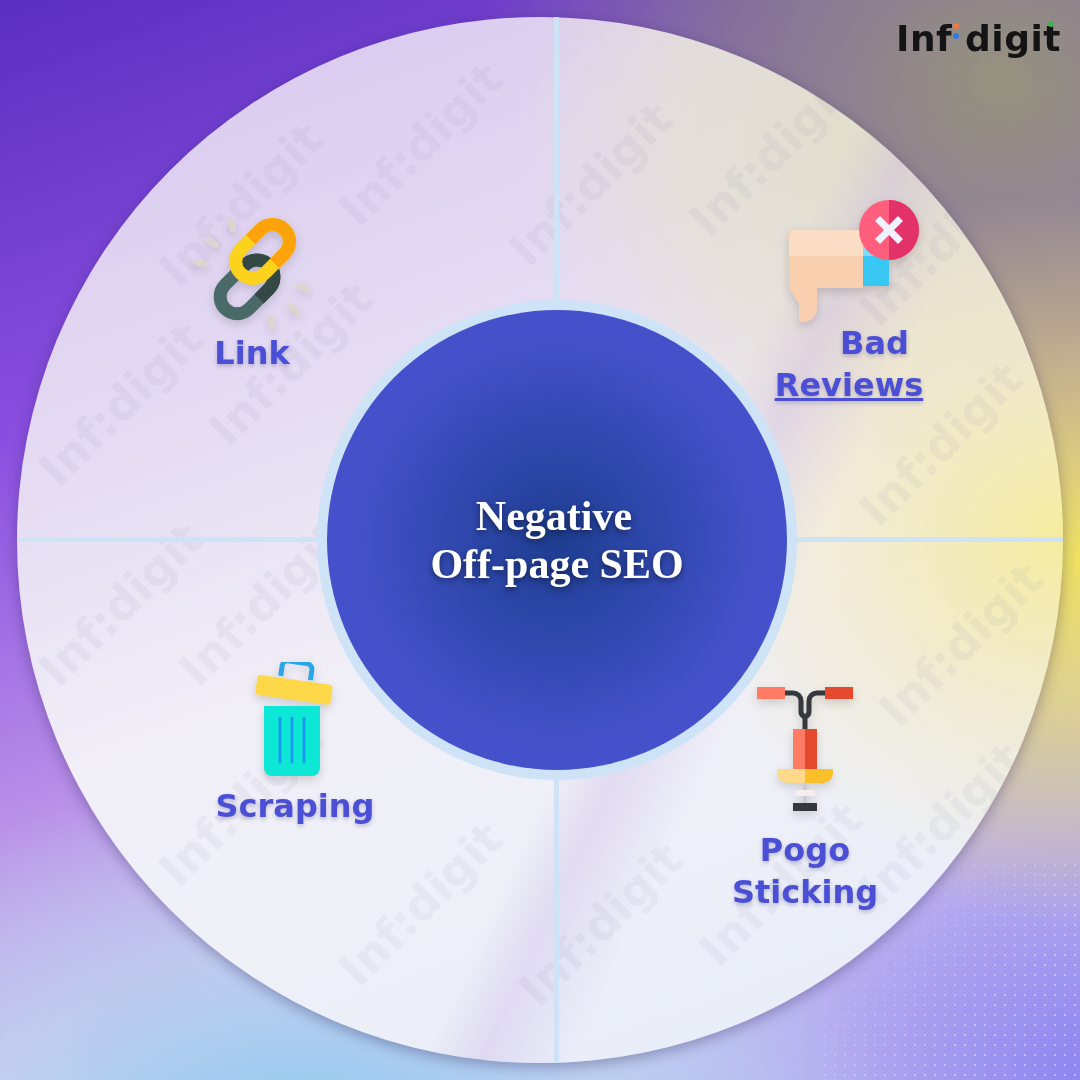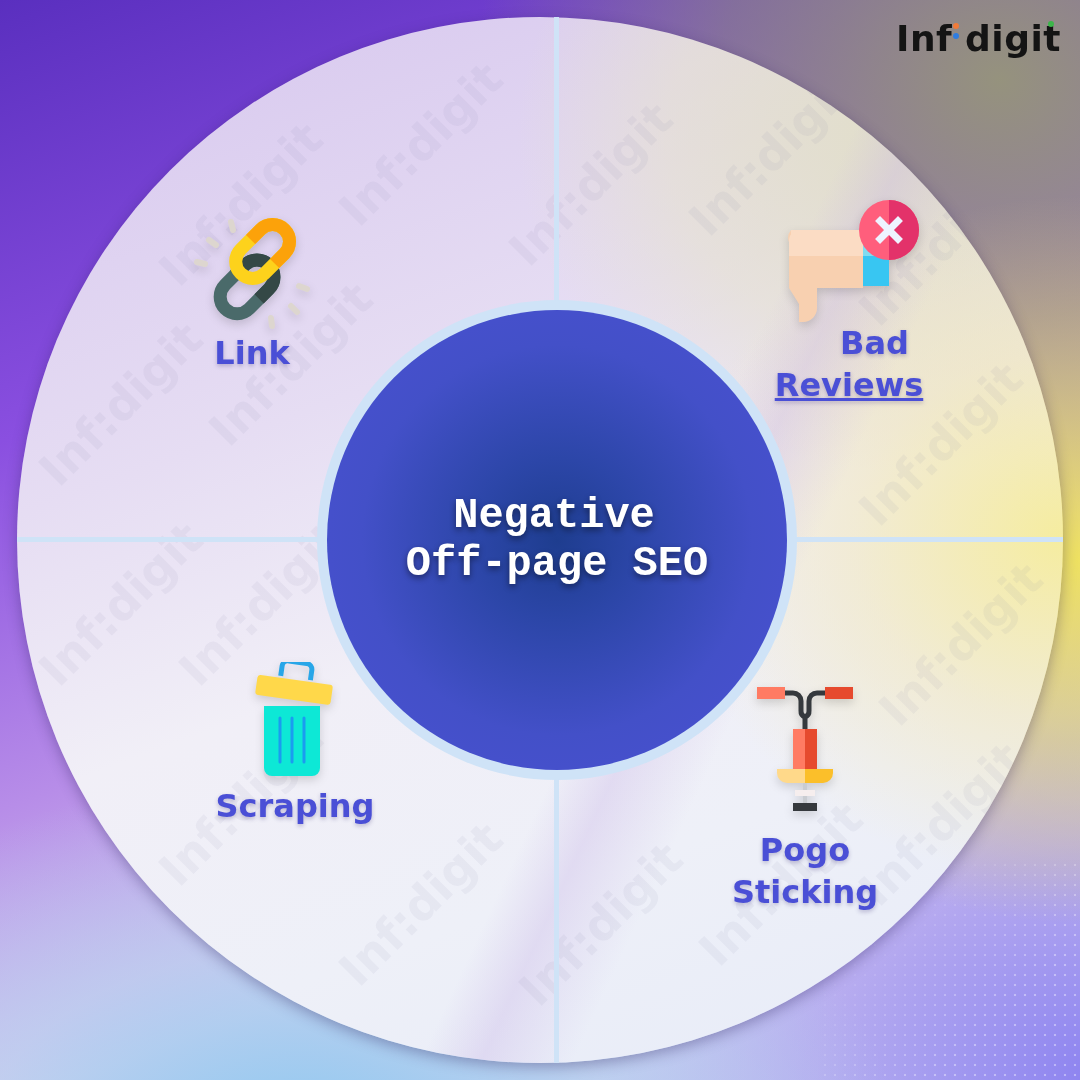--- a/index.html
+++ b/index.html
@@ -60,21 +60,21 @@
       position: absolute; left: 317px; top: 300px; width: 480px; height: 480px; border-radius: 50%;
       background: #cfe3f7;
     }
     .center {
       position: absolute; left: 327px; top: 310px; width: 460px; height: 460px; border-radius: 50%;
       background: radial-gradient(circle at 50% 50%, #1e3d8f 0%, #2c46a8 25%, #4350c8 60%, #4b50d4 100%);
       display: flex; flex-direction: column; align-items: center; justify-content: center;
       color: #fff; text-align: center;
     }
     .center .t1, .center .t2 {
-      font-family: Liberation Mono, monospace; font-weight: bold; font-size: 42px; line-height: 48px;
+      font-family: Liberation Serif, serif; font-weight: bold; font-size: 42px; line-height: 48px;
       text-shadow: 0 3px 6px rgba(0,0,0,0.45);
     }
     .center .t1 { margin-left: -6px; }
 
     .quad {
       position: absolute; display: flex; flex-direction: column; align-items: center;
     }
     .quad .label {
       font-family: "DejaVu Sans", sans-serif; font-weight: bold; font-size: 32px; line-height: 42px;
       color: #4a4fd6; text-align: center; text-shadow: 0 2px 4px rgba(60,50,120,0.3);

